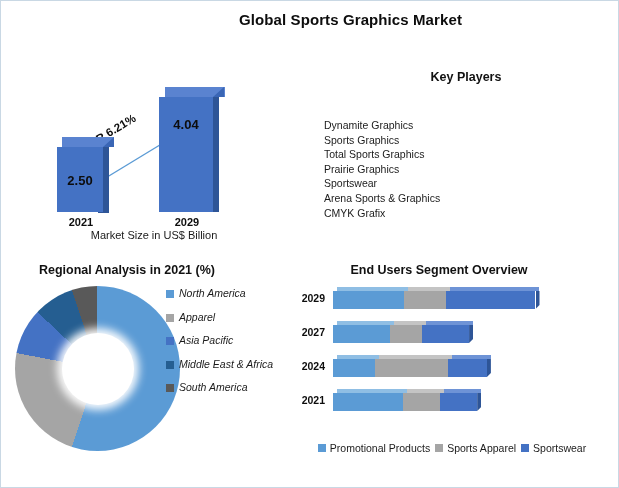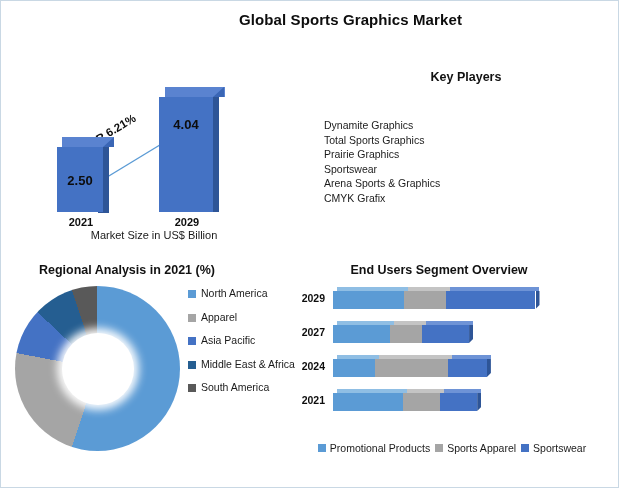--- a/index.html
+++ b/index.html
@@ -31,21 +31,21 @@
   #kp-col-left{left:3px;width:160px;}
   #kp-col-right{left:158px;width:150px;}
 
   
   #regional-analysis{position:absolute;left:10px;top:258px;width:285px;height:225px;text-align:center;}
   #regional-title{position:absolute;top:4px;left:28px;font-size:12.5px;font-weight:bold;}
   #donut-wrap{position:absolute;left:4px;top:27px;width:165px;height:165px;}
   #donut{width:165px;height:165px;border-radius:50%;}
   #donut-hole{position:absolute;left:50%;top:50%;width:72px;height:72px;margin:-36px 0 0 -36px;
     border-radius:50%;background:#fff;box-shadow:0 0 9px 5px rgba(255,255,255,.95);}
-  #region-legend{position:absolute;left:177px;top:28px;width:120px;}
+  #region-legend{position:absolute;left:155px;top:28px;width:120px;font-style:italic;}
   .lg-item{display:flex;align-items:flex-start;margin-bottom:10px;}
   .lg-sw{flex:0 0 auto;width:8px;height:8px;margin-top:3px;margin-right:5px;}
   .lg-tx{font-size:10.5px;line-height:13.5px;color:#1b1b1b;}
 
   
   #end-users{position:absolute;left:288px;top:258px;width:325px;height:225px;}
   #end-users-title{position:absolute;top:4px;left:0;width:300px;text-align:center;font-size:12.5px;font-weight:bold;}
   .eu-row{position:absolute;height:22px;}
   .eu-year{position:absolute;left:0;width:36px;text-align:right;font-size:10.5px;font-weight:bold;color:#0d0d0d;line-height:22px;}
   .eu-track{position:absolute;left:44px;top:0;height:22px;}
@@ -98,20 +98,21 @@
     <div class="barcat" style="left:36px;top:157px;width:52px;">2021</div>
     <div class="barcat" style="left:138px;top:157px;width:60px;">2029</div>
 
     <div id="market-axis-label">Market Size in US$ Billion</div>
   </div>
 
   <div id="key-players">
     <div id="key-players-title">Key Players</div>
     <div class="kp-col" id="kp-col-left">
       <div>Dynamite  Graphics</div>
+      <div>Sports Graphics</div>
       <div>Total Sports Graphics</div>
       <div>Prairie Graphics</div>
       <div>Sportswear</div>
       <div>Arena Sports &amp; Graphics</div>
       <div>CMYK Grafix</div>
     </div>
   </div>
 
   <div id="regional-analysis">
     <div id="regional-title">Regional Analysis in 2021 (%)</div>

